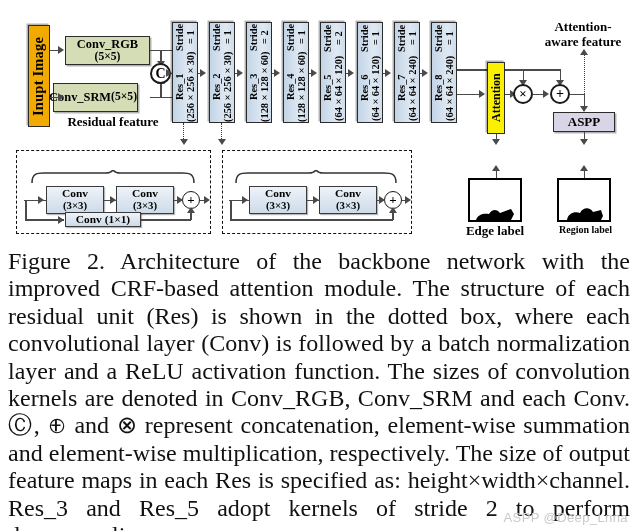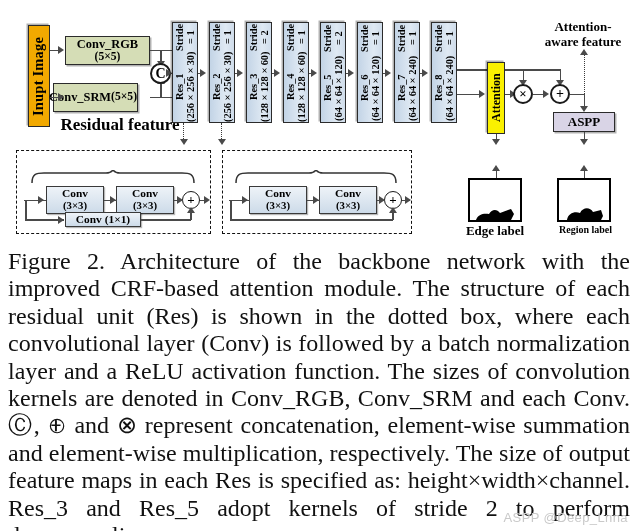--- a/index.html
+++ b/index.html
@@ -92,21 +92,21 @@
 </style>
 </head>
 <body>
 
 <div id="figure">
 
   <div class="box gold vert" style="left:28px;top:25px;width:22px;height:102px;font-size:14.5px;letter-spacing:.2px;">
     <span>Inupt Image</span>
   </div>
 
-  <div class="lbl" style="left:55px;top:115px;width:130px;font-size:17px;">Residual feature</div>
+  <div class="lbl" style="left:48px;top:115px;width:130px;font-size:13px;">Residual feature</div>
 
   <div class="box green" style="left:65px;top:36px;width:85px;height:29px;flex-direction:column;font-size:12.4px;">
     <span>Conv_RGB</span>
     <span style="font-size:11.6px;">(5×5)</span>
   </div>
 
   <div class="box green" style="left:53px;top:83px;width:85px;height:29px;font-size:12.4px;justify-content:flex-end;">
     <span>Conv_SRM</span>
     <span style="font-size:11.6px;">(5×5)</span>
   </div>

